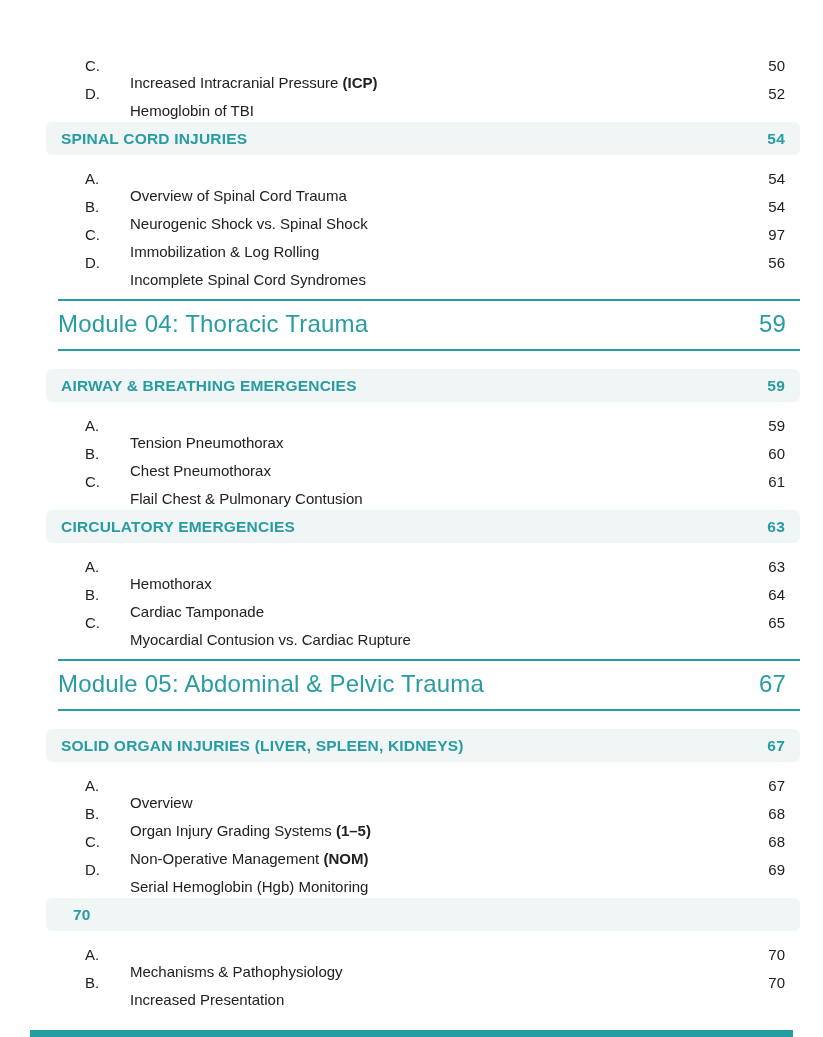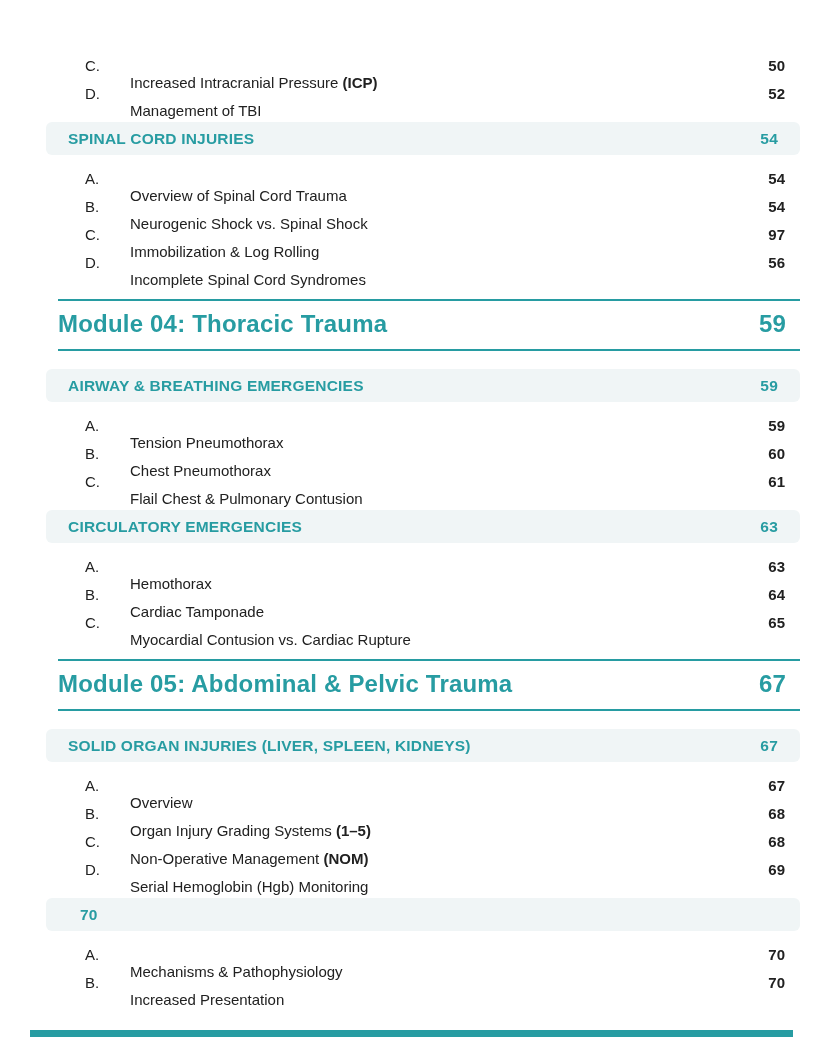--- a/index.html
+++ b/index.html
@@ -38,29 +38,28 @@
   .toc-item .t-title-wrap {
     flex: 1 1 auto;
     white-space: nowrap;
     overflow: hidden;
     margin-top: 34px;
   }
   .toc-item .t-bold { font-weight: bold; }
   .toc-item .t-page {
     flex: none;
     text-align: right;
-    font-weight: bold;
   }
   
   .toc-section {
     display: flex;
     align-items: center;
     height: 33px;
     margin: 15px 0 9px 0;
-    padding: 0 22px;
+    padding: 0 15px;
     background: var(--band-bg, #F0F5F6);
     border-radius: 6px;
     color: var(--accent, #279CA2);
     font-size: 15.5px;
     font-weight: bold;
     letter-spacing: 0.2px;
   }
   .toc-section .t-title-wrap {
     flex: 1 1 auto;
     white-space: nowrap;
@@ -70,21 +69,21 @@
   
   .toc-module {
     display: flex;
     align-items: baseline;
     margin: 23px 0 18px 12px;
     padding: 9px 14px 11px 0;
     border-top: 2px solid var(--accent, #279CA2);
     border-bottom: 2px solid var(--accent, #279CA2);
     color: var(--accent, #279CA2);
     font-size: 24px;
-    font-weight: bold;
+    font-weight: normal;
     letter-spacing: 0.2px;
   }
   .toc-module .t-title-wrap {
     flex: 1 1 auto;
     white-space: nowrap;
     overflow: hidden;
   }
   .toc-module .t-page { flex: none; margin-left: 12px; }
   
   .footer-bar {
@@ -101,21 +100,21 @@
 
 <div class="page">
   <div id="toc-root">
       <div class="toc-item">
     <span class="t-letter">C.</span>
     <span class="t-title-wrap"><span class="t-title">Increased Intracranial Pressure </span><span class="t-bold">(ICP)</span></span>
     <span class="t-page">50</span>
   </div>
       <div class="toc-item">
     <span class="t-letter">D.</span>
-    <span class="t-title-wrap"><span class="t-title">Management of TBI</span></span>
+    <span class="t-title-wrap"><span class="t-title">Hemoglobin of TBI</span></span>
     <span class="t-page">52</span>
   </div>
       <div class="toc-section">
     <span class="t-title-wrap"><span class="t-title">SPINAL CORD INJURIES</span></span>
     <span class="t-page">54</span>
   </div>
       <div class="toc-item">
     <span class="t-letter">A.</span>
     <span class="t-title-wrap"><span class="t-title">Overview of Spinal Cord Trauma</span></span>
     <span class="t-page">54</span>

